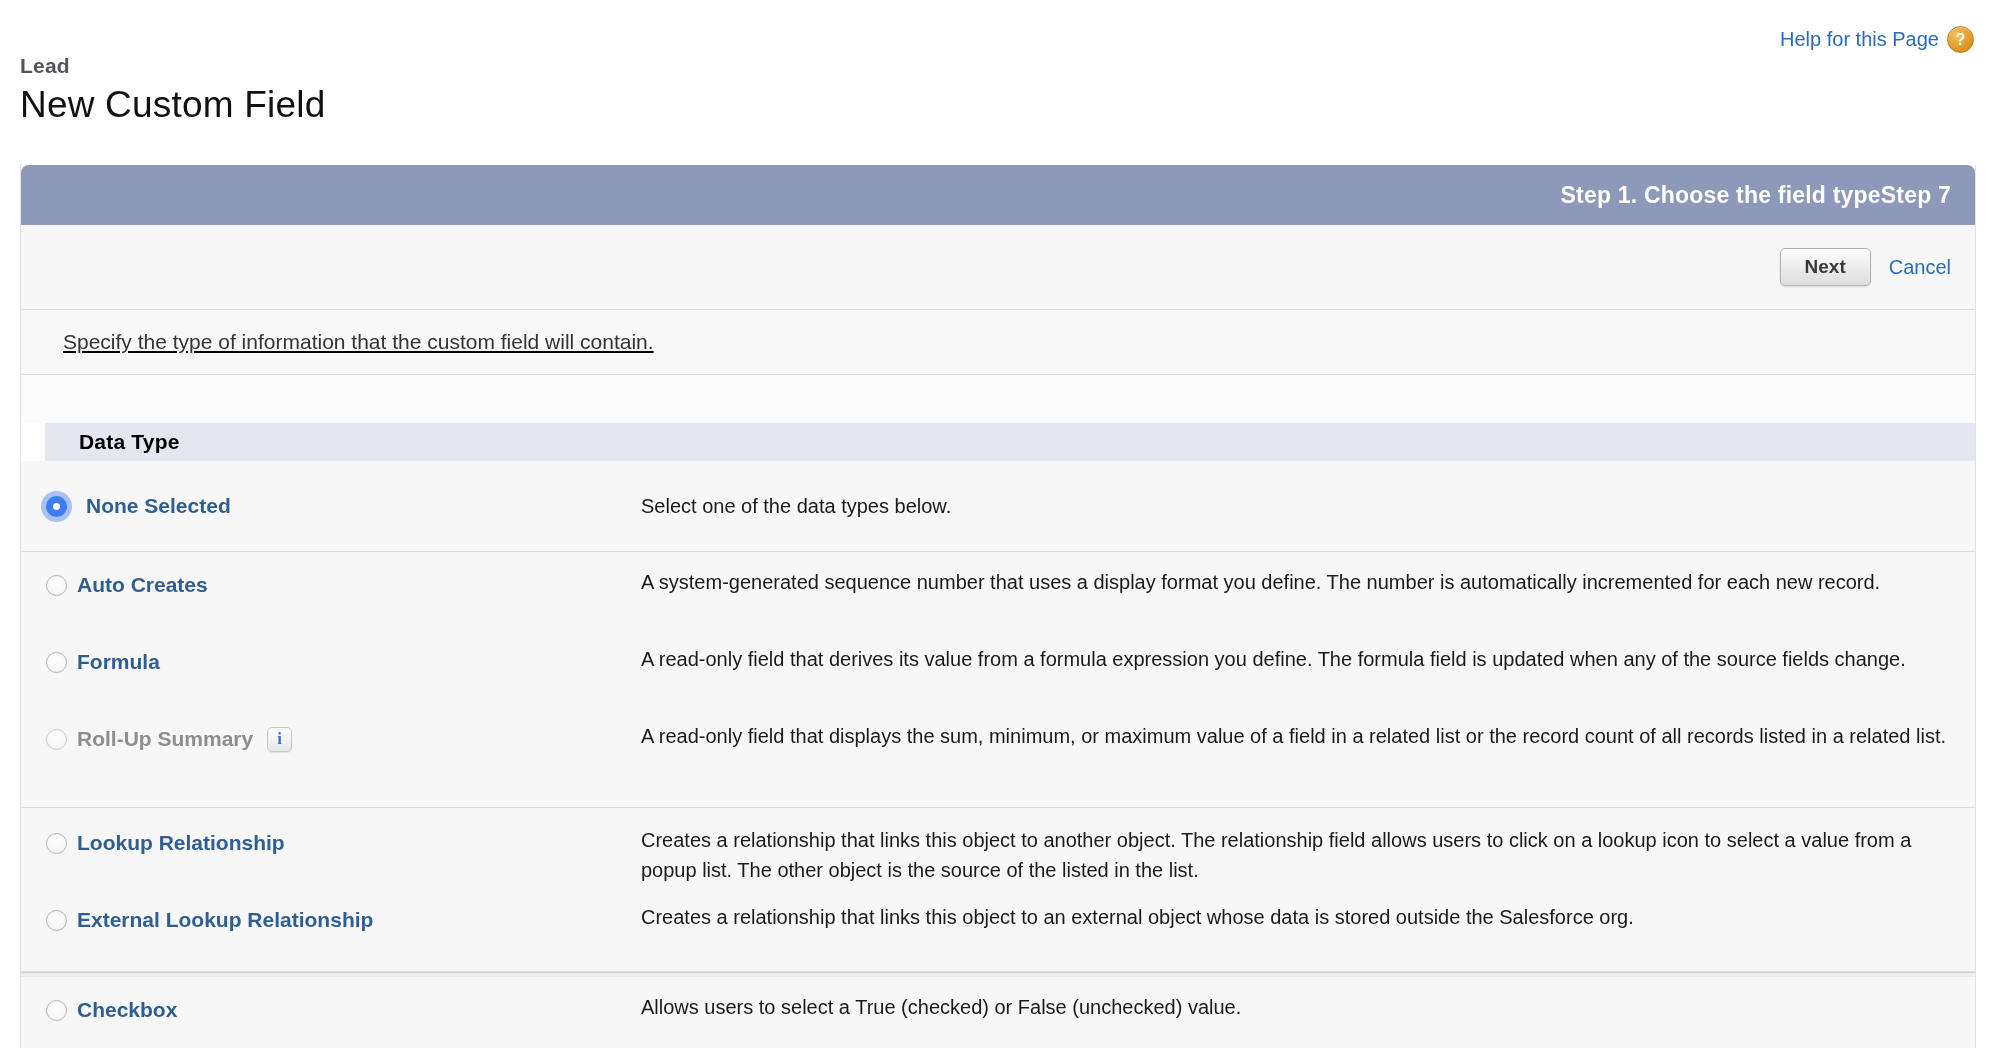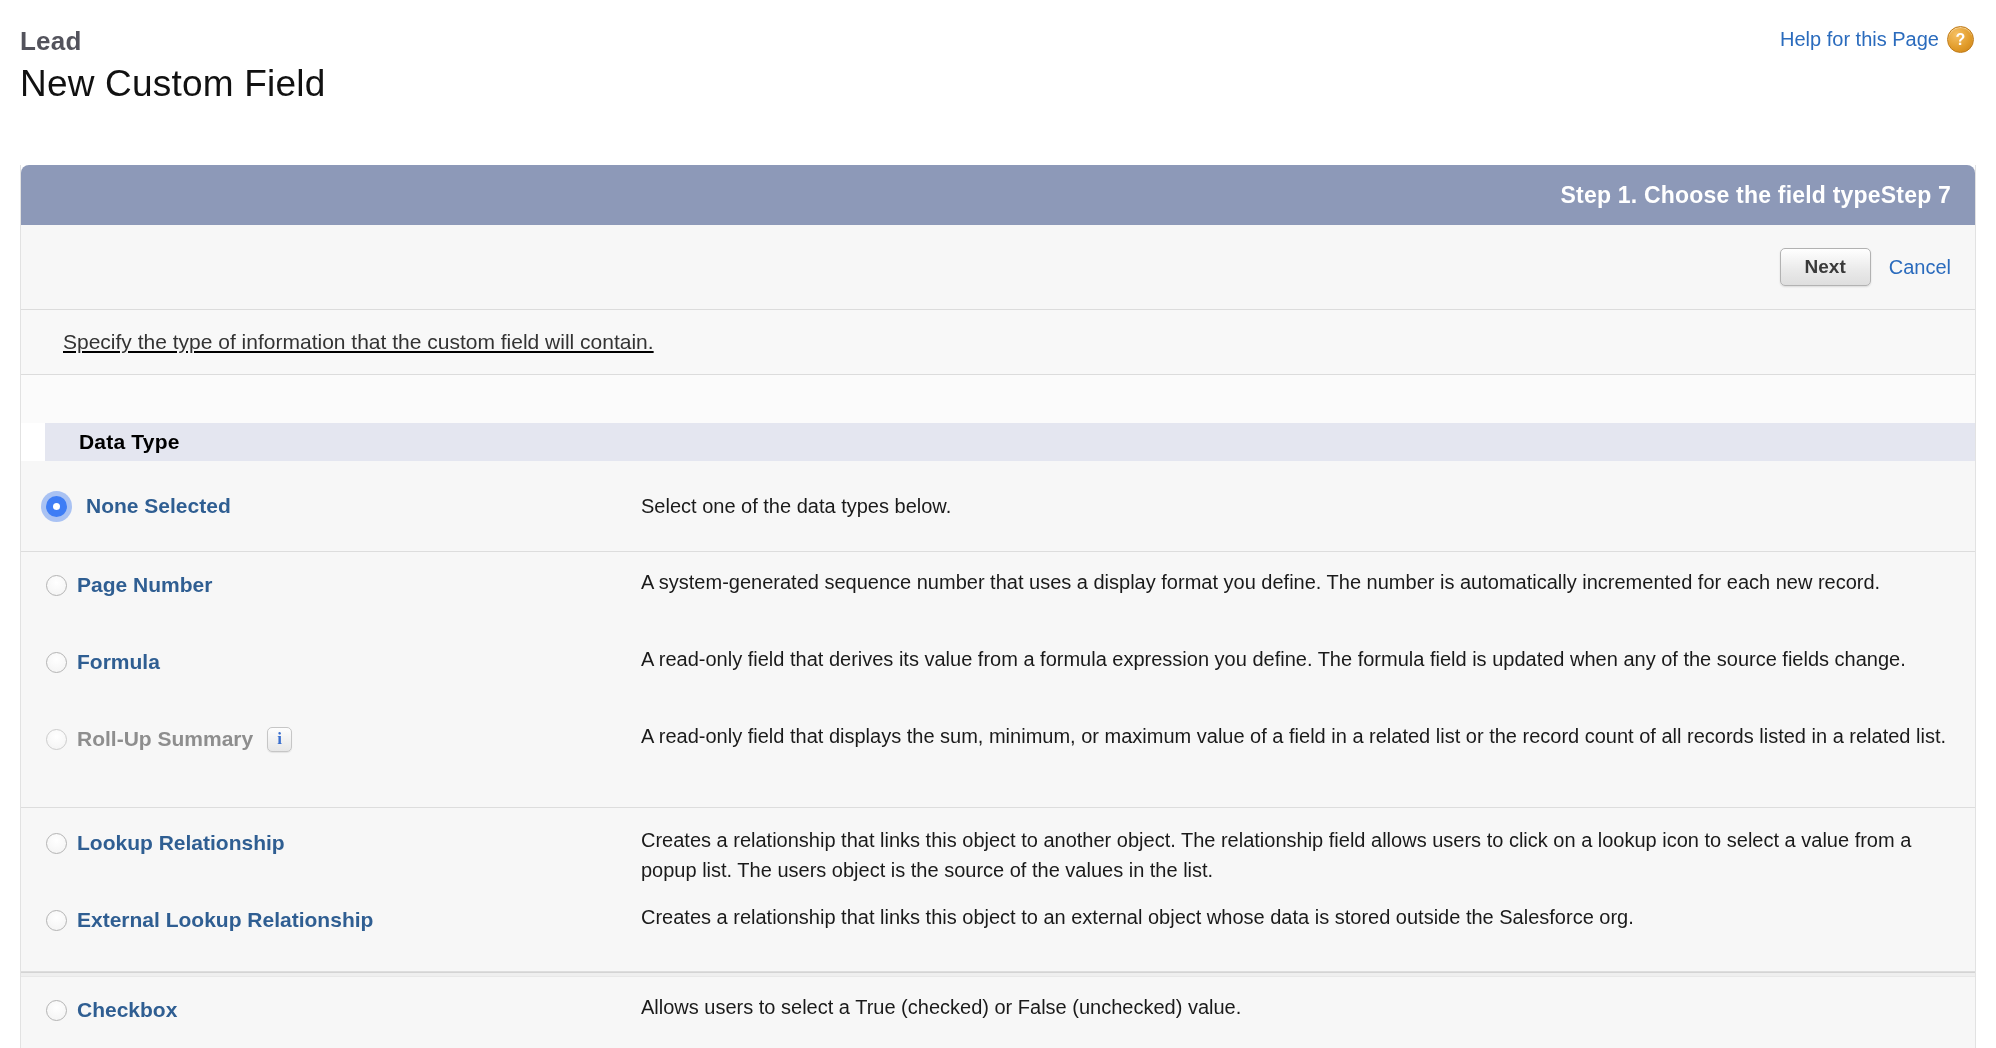--- a/index.html
+++ b/index.html
@@ -2,21 +2,21 @@
 <html><head>
 <meta charset="utf-8">
 <style>
   * { margin:0; padding:0; box-sizing:border-box; }
   html,body { width:1996px; height:1048px; overflow:hidden; background:#ffffff;
               font-family:"Liberation Sans", sans-serif; }
 
   
   .page-header { display:flex; justify-content:space-between; align-items:flex-start;
                  padding:26px 22px 0 20px; height:165px; }
-  .breadcrumb { font-size:26px; font-weight:bold; color:#53535c; letter-spacing:.2px; }
+  .breadcrumb { font-size:21px; font-weight:bold; color:#53535c; letter-spacing:.2px;margin-top:28px; }
   .page-title { font-size:37px; font-weight:400; color:#111; margin-top:6px; letter-spacing:.2px; }
   .help-area { display:flex; align-items:center; gap:8px; margin-top:0;text-align:right; }
   .help-link { font-size:20px; color:#2a6bbd; text-decoration:none; cursor:pointer; }
   .help-icon { width:27px; height:27px; border-radius:50%; display:flex; align-items:center; justify-content:center;
                background:radial-gradient(circle at 35% 30%, #f6c063, #e09a28 60%, #c97f15);
                border:1px solid #c07a16; color:#fff; font-size:16px; font-weight:bold; cursor:pointer;
                box-shadow:inset 0 1px 1px rgba(255,255,255,.5); }
 
   
   .step-table { margin:0 20px; border-left:1px solid #e2e2e2; border-right:1px solid #e2e2e2; }
@@ -124,21 +124,21 @@
         <span class="option-label">None Selected</span>
       </div>
       <div class="option-desc">Select one of the data types below.</div>
     </div>
   </div>
 
   <div class="option-group g2">
     <div class="option-row h2">
       <div class="option-left">
         <span class="radio"></span>
-        <span class="option-label">Page Number</span>
+        <span class="option-label">Auto Creates</span>
       </div>
       <div class="option-desc">A system-generated sequence number that uses a display format you define. The number is automatically incremented for each new record.</div>
     </div>
     <div class="option-row h2">
       <div class="option-left">
         <span class="radio"></span>
         <span class="option-label">Formula</span>
       </div>
       <div class="option-desc">A read-only field that derives its value from a formula expression you define. The formula field is updated when any of the source fields change.</div>
     </div>
@@ -151,21 +151,21 @@
       <div class="option-desc">A read-only field that displays the sum, minimum, or maximum value of a field in a related list or the record count of all records listed in a related list.</div>
     </div>
   </div>
 
   <div class="option-group g3">
     <div class="option-row h2">
       <div class="option-left">
         <span class="radio"></span>
         <span class="option-label">Lookup Relationship</span>
       </div>
-      <div class="option-desc">Creates a relationship that links this object to another object. The relationship field allows users to click on a lookup icon to select a value from a popup list. The users object is the source of the values in the list.</div>
+      <div class="option-desc">Creates a relationship that links this object to another object. The relationship field allows users to click on a lookup icon to select a value from a popup list. The other object is the source of the listed in the list.</div>
     </div>
     <div class="option-row h1s">
       <div class="option-left">
         <span class="radio"></span>
         <span class="option-label">External Lookup Relationship</span>
       </div>
       <div class="option-desc">Creates a relationship that links this object to an external object whose data is stored outside the Salesforce org.</div>
     </div>
   </div>
 

